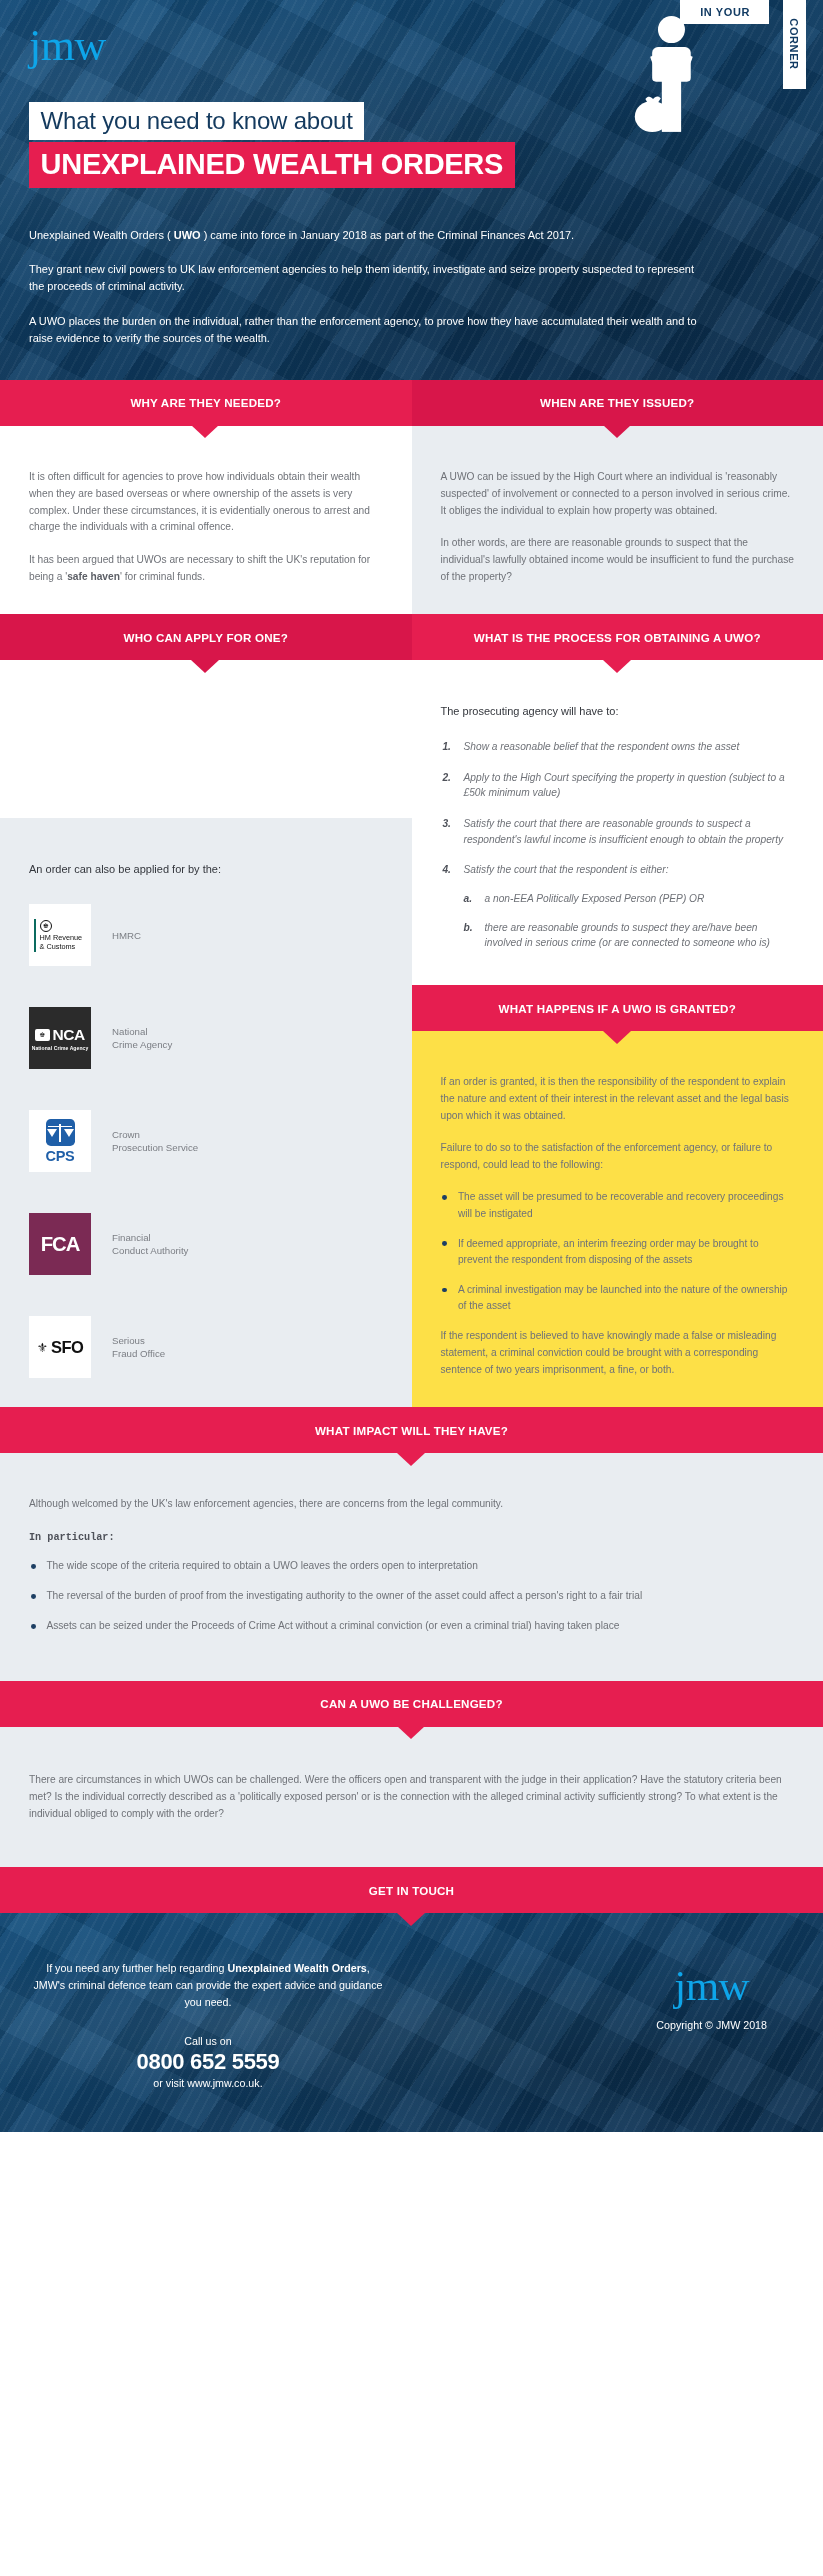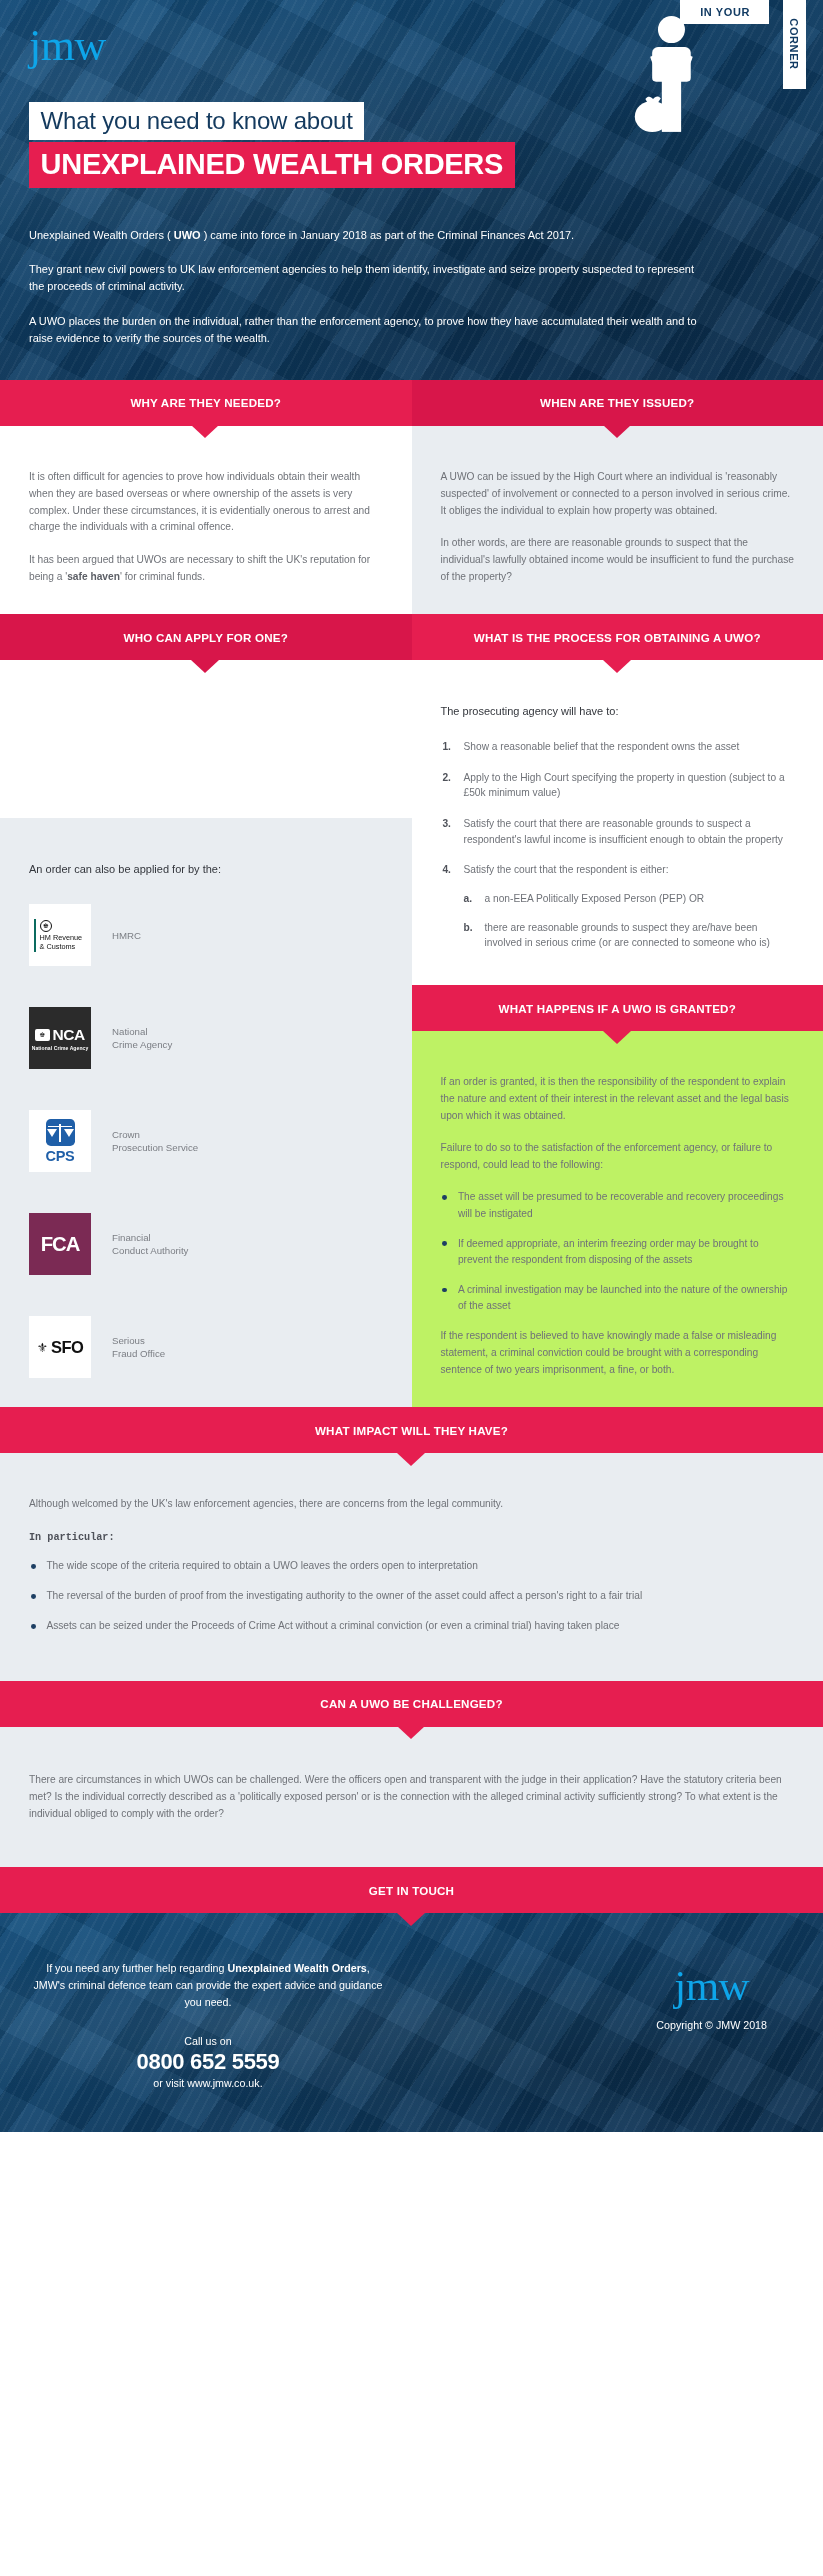--- a/index.html
+++ b/index.html
@@ -248,20 +248,21 @@
 
   
   .proc-list { margin-top: 19.4px; counter-reset: pitem; list-style: none; }
   .proc-list > li {
     position: relative;
     padding-left: 23px;
     margin-bottom: 14.5px;
     color: #6f7278;
     font-size: 10.2px;
     line-height: 1.55;
+    font-style: italic;
   }
   .proc-list > li::before {
     counter-increment: pitem;
     content: counter(pitem) ".";
     position: absolute; left: 1.9px; top: 0;
     font-weight: bold;
     color: #4e5159;
   }
   .sub-list { list-style: none; margin-top: 13.6px; counter-reset: sitem; }
   .sub-list > li {
@@ -494,21 +495,21 @@
             <ol class="sub-list">
               <li>a non-EEA Politically Exposed Person (PEP) OR</li>
               <li>there are reasonable grounds to suspect they are/have been involved in serious crime (or are connected to someone who is)</li>
             </ol>
           </li>
         </ol>
       </div>
 
       <div class="band">WHAT HAPPENS IF A UWO IS GRANTED?</div>
 
-      <div style="background:#bef264;">
+      <div style="background:#fde047;">
         <div class="col-body">
           <p>If an order is granted, it is then the responsibility of the respondent to explain the nature and extent of their interest in the relevant asset and the legal basis upon which it was obtained.</p>
           <p>Failure to do so to the satisfaction of the enforcement agency, or failure to respond, could lead to the following:</p>
           <ul class="bul">
             <li>The asset will be presumed to be recoverable and recovery proceedings will be instigated</li>
             <li>If deemed appropriate, an interim freezing order may be brought to prevent the respondent from disposing of the assets</li>
             <li>A criminal investigation may be launched into the nature of the ownership of the asset</li>
           </ul>
           <p>If the respondent is believed to have knowingly made a false or misleading statement, a criminal conviction could be brought with a corresponding sentence of two years imprisonment, a fine, or both.</p>
         </div>

